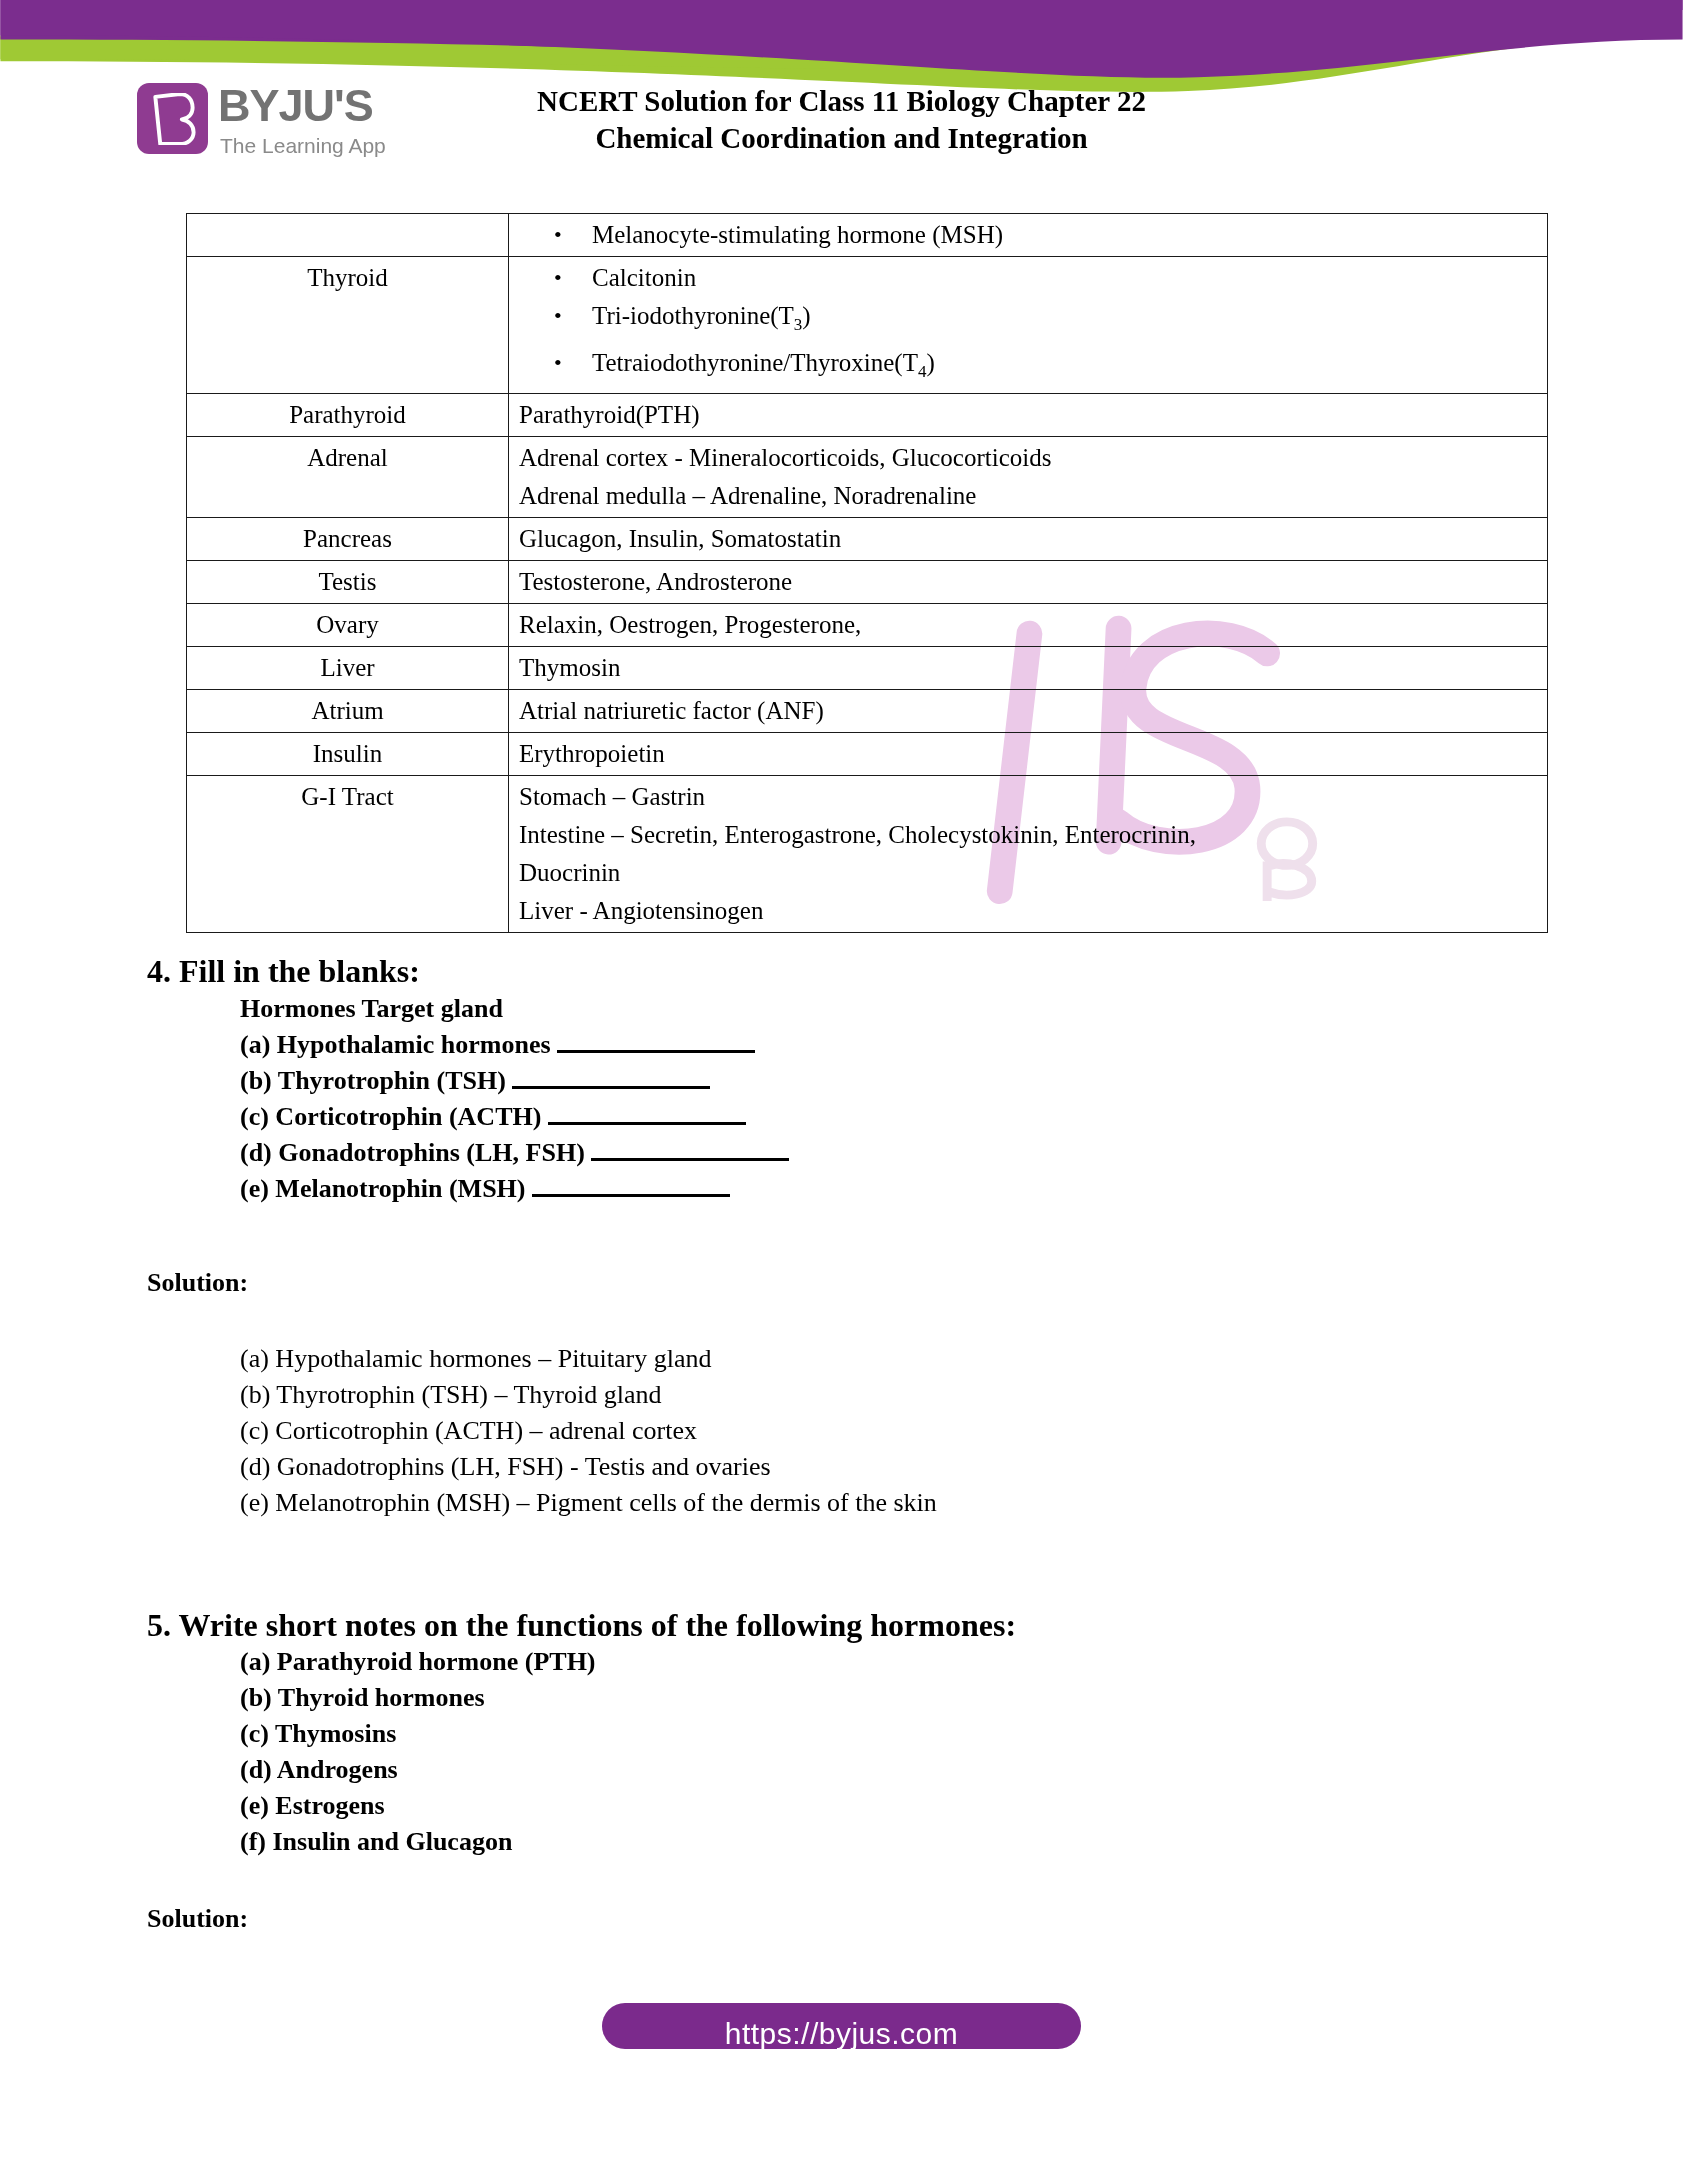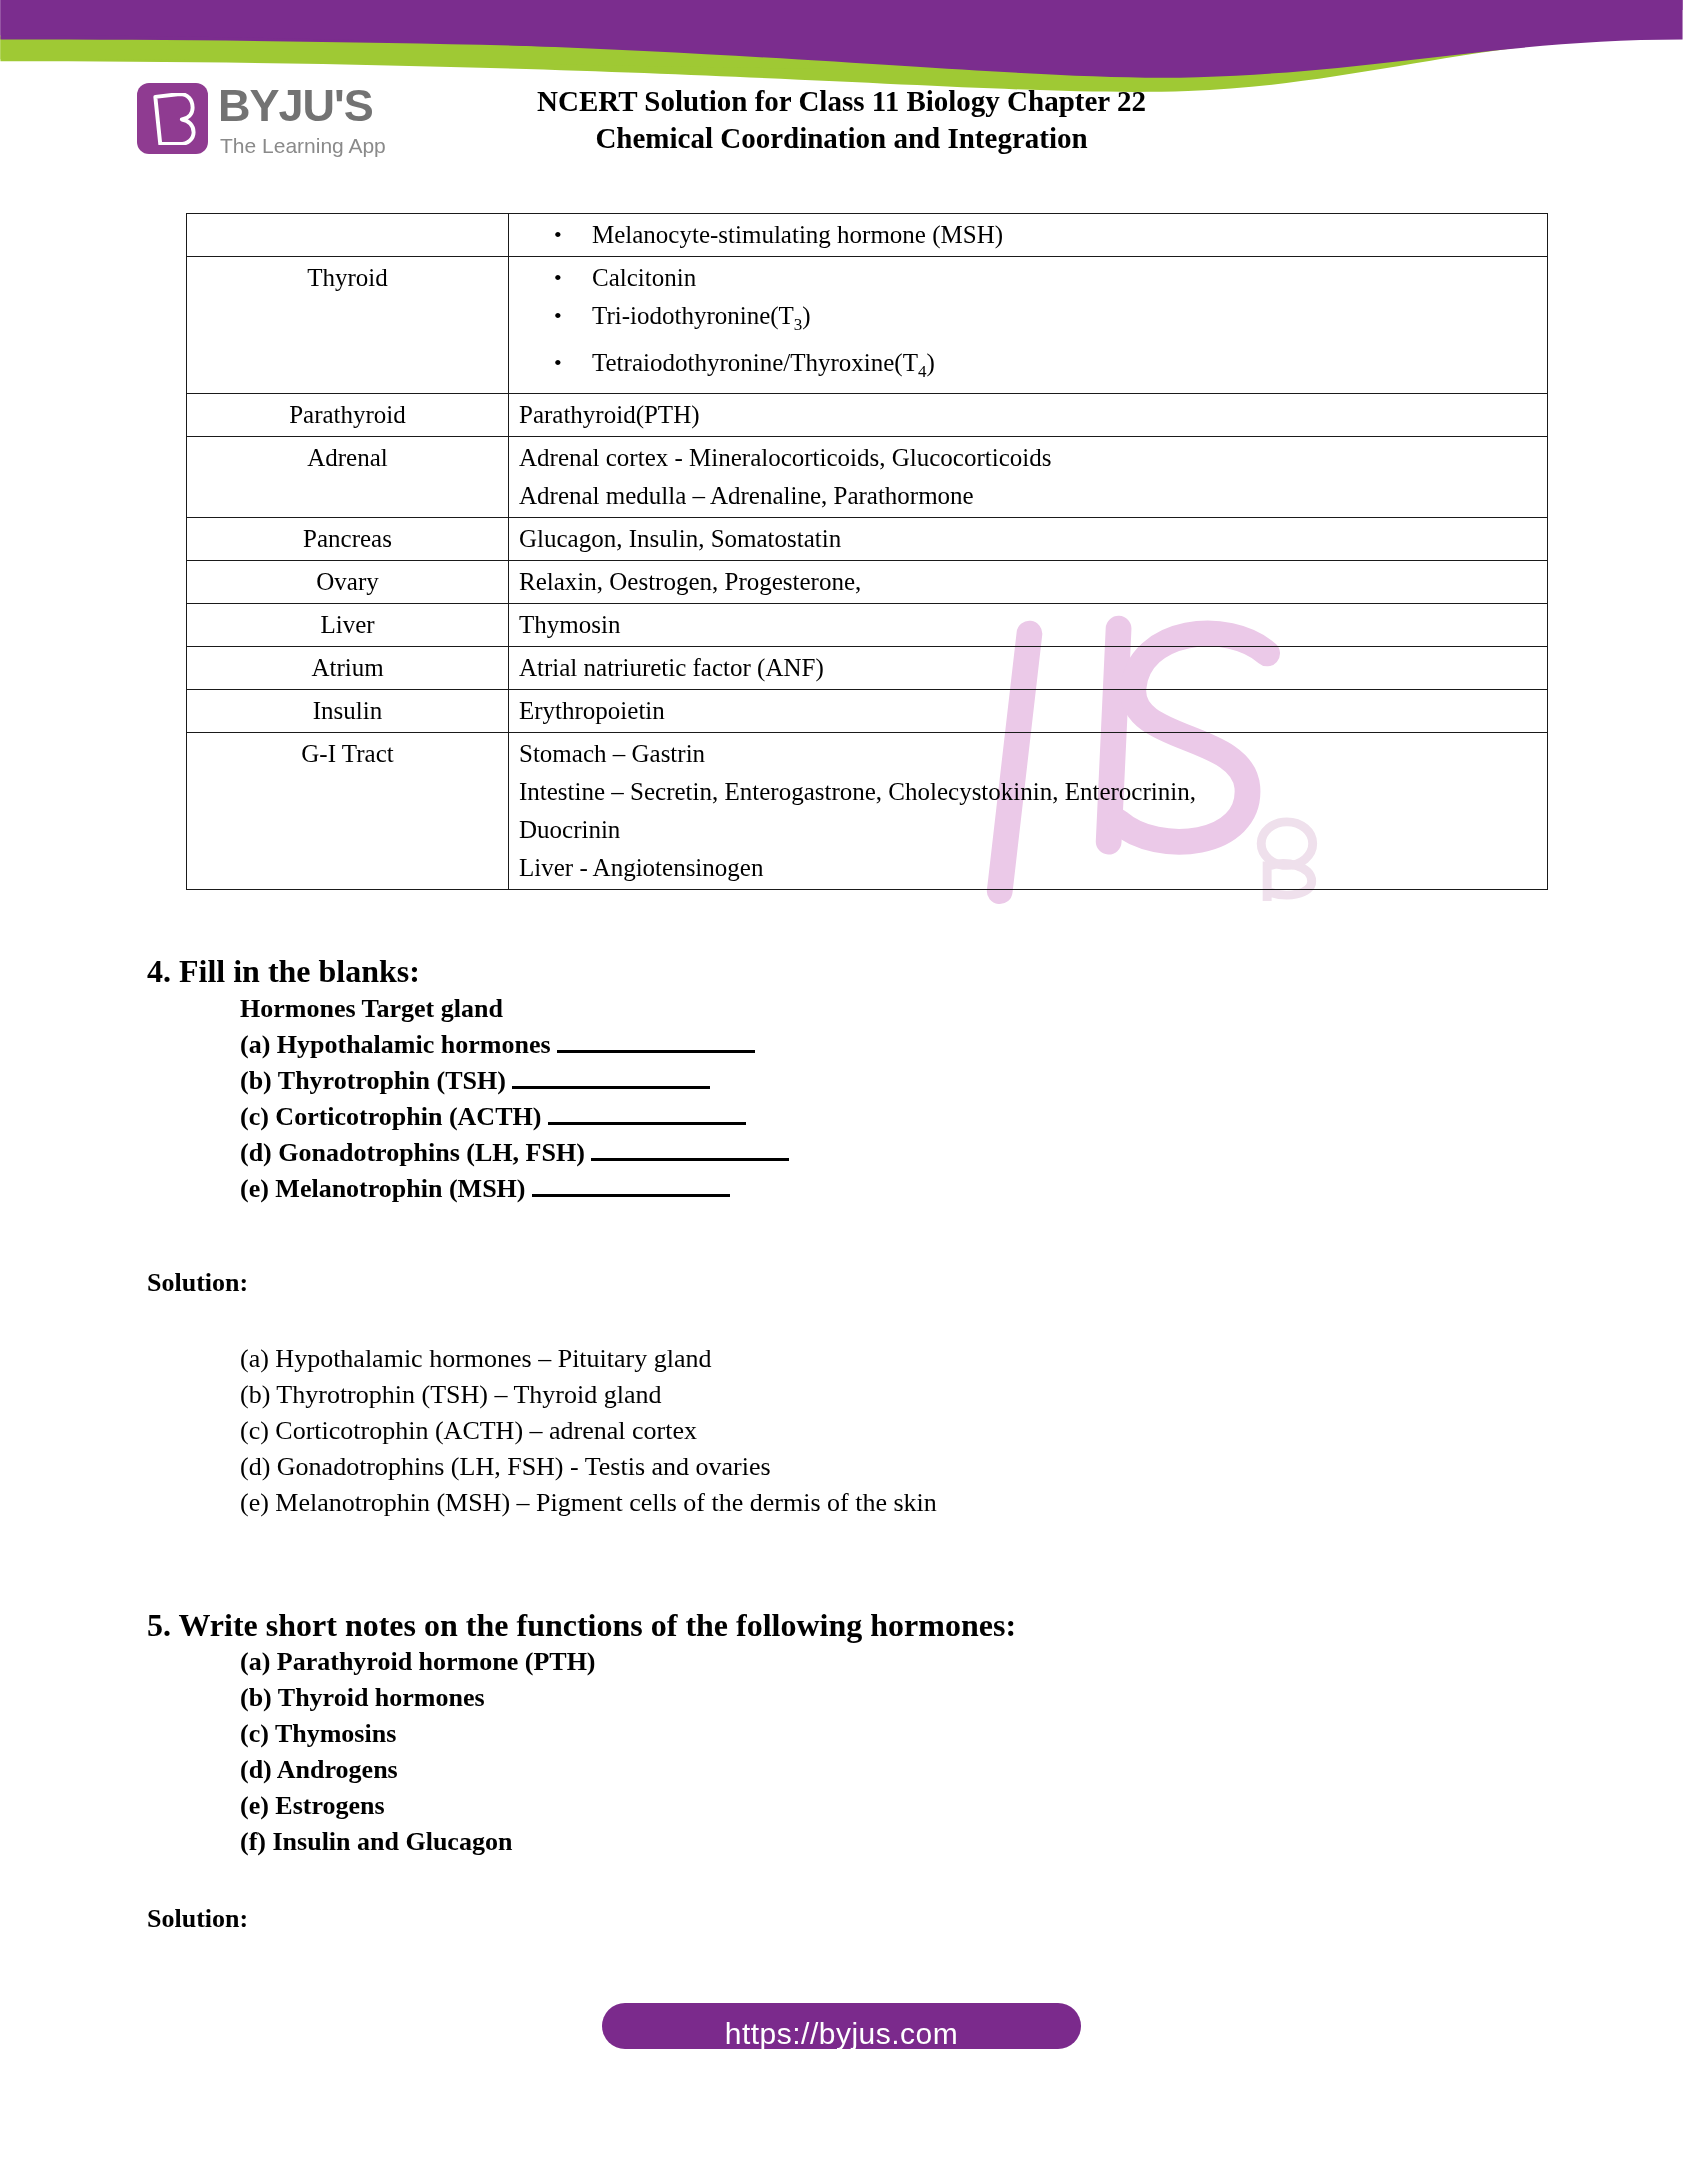--- a/index.html
+++ b/index.html
@@ -259,31 +259,37 @@
       <td class="gland">Parathyroid</td>
       <td class="horm">
         <span class="hline">Parathyroid(PTH)</span>
       </td>
     </tr>
 
     <tr>
       <td class="gland">Adrenal</td>
       <td class="horm">
         <span class="hline">Adrenal cortex -  Mineralocorticoids, Glucocorticoids</span>
-        <span class="hline">Adrenal medulla – Adrenaline, Parathormone</span>
+        <span class="hline">Adrenal medulla – Adrenaline, Noradrenaline</span>
       </td>
     </tr>
 
     <tr>
       <td class="gland">Pancreas</td>
       <td class="horm">
         <span class="hline">Glucagon, Insulin, Somatostatin</span>
       </td>
     </tr>
 
+    <tr>
+      <td class="gland">Testis</td>
+      <td class="horm">
+        <span class="hline">Testosterone, Androsterone</span>
+      </td>
+    </tr>
 
     <tr>
       <td class="gland">Ovary</td>
       <td class="horm">
         <span class="hline">Relaxin, Oestrogen, Progesterone,</span>
       </td>
     </tr>
 
     <tr>
       <td class="gland">Liver</td>

